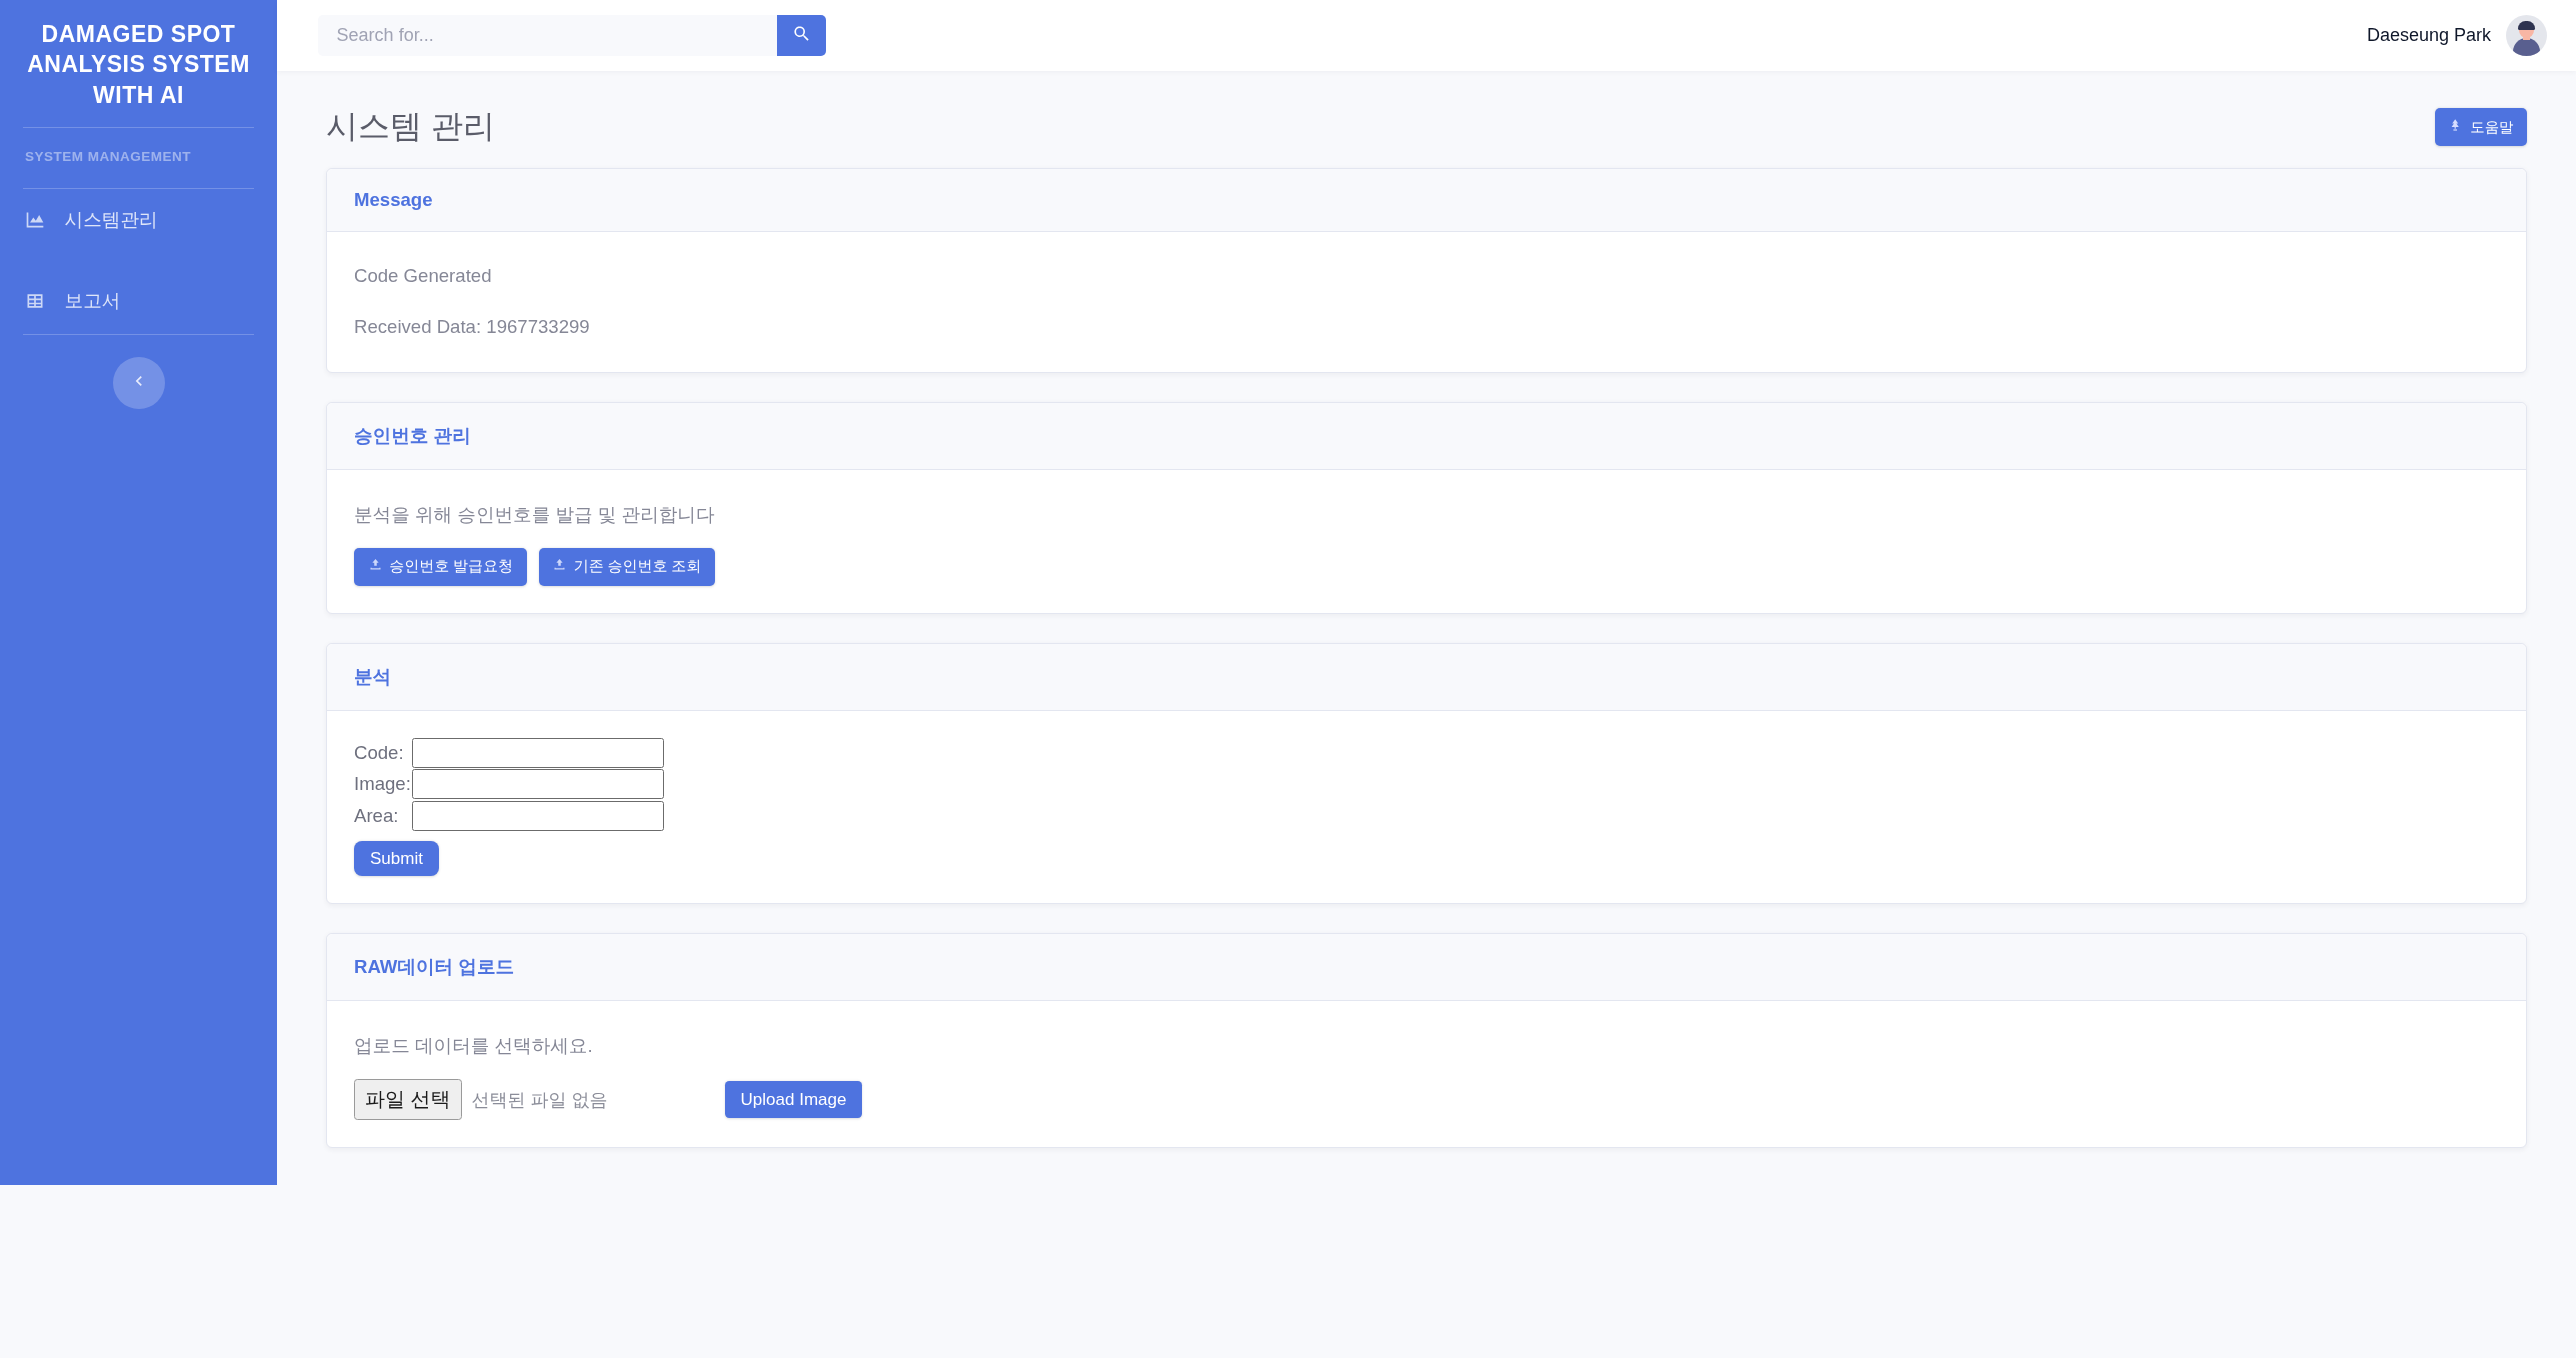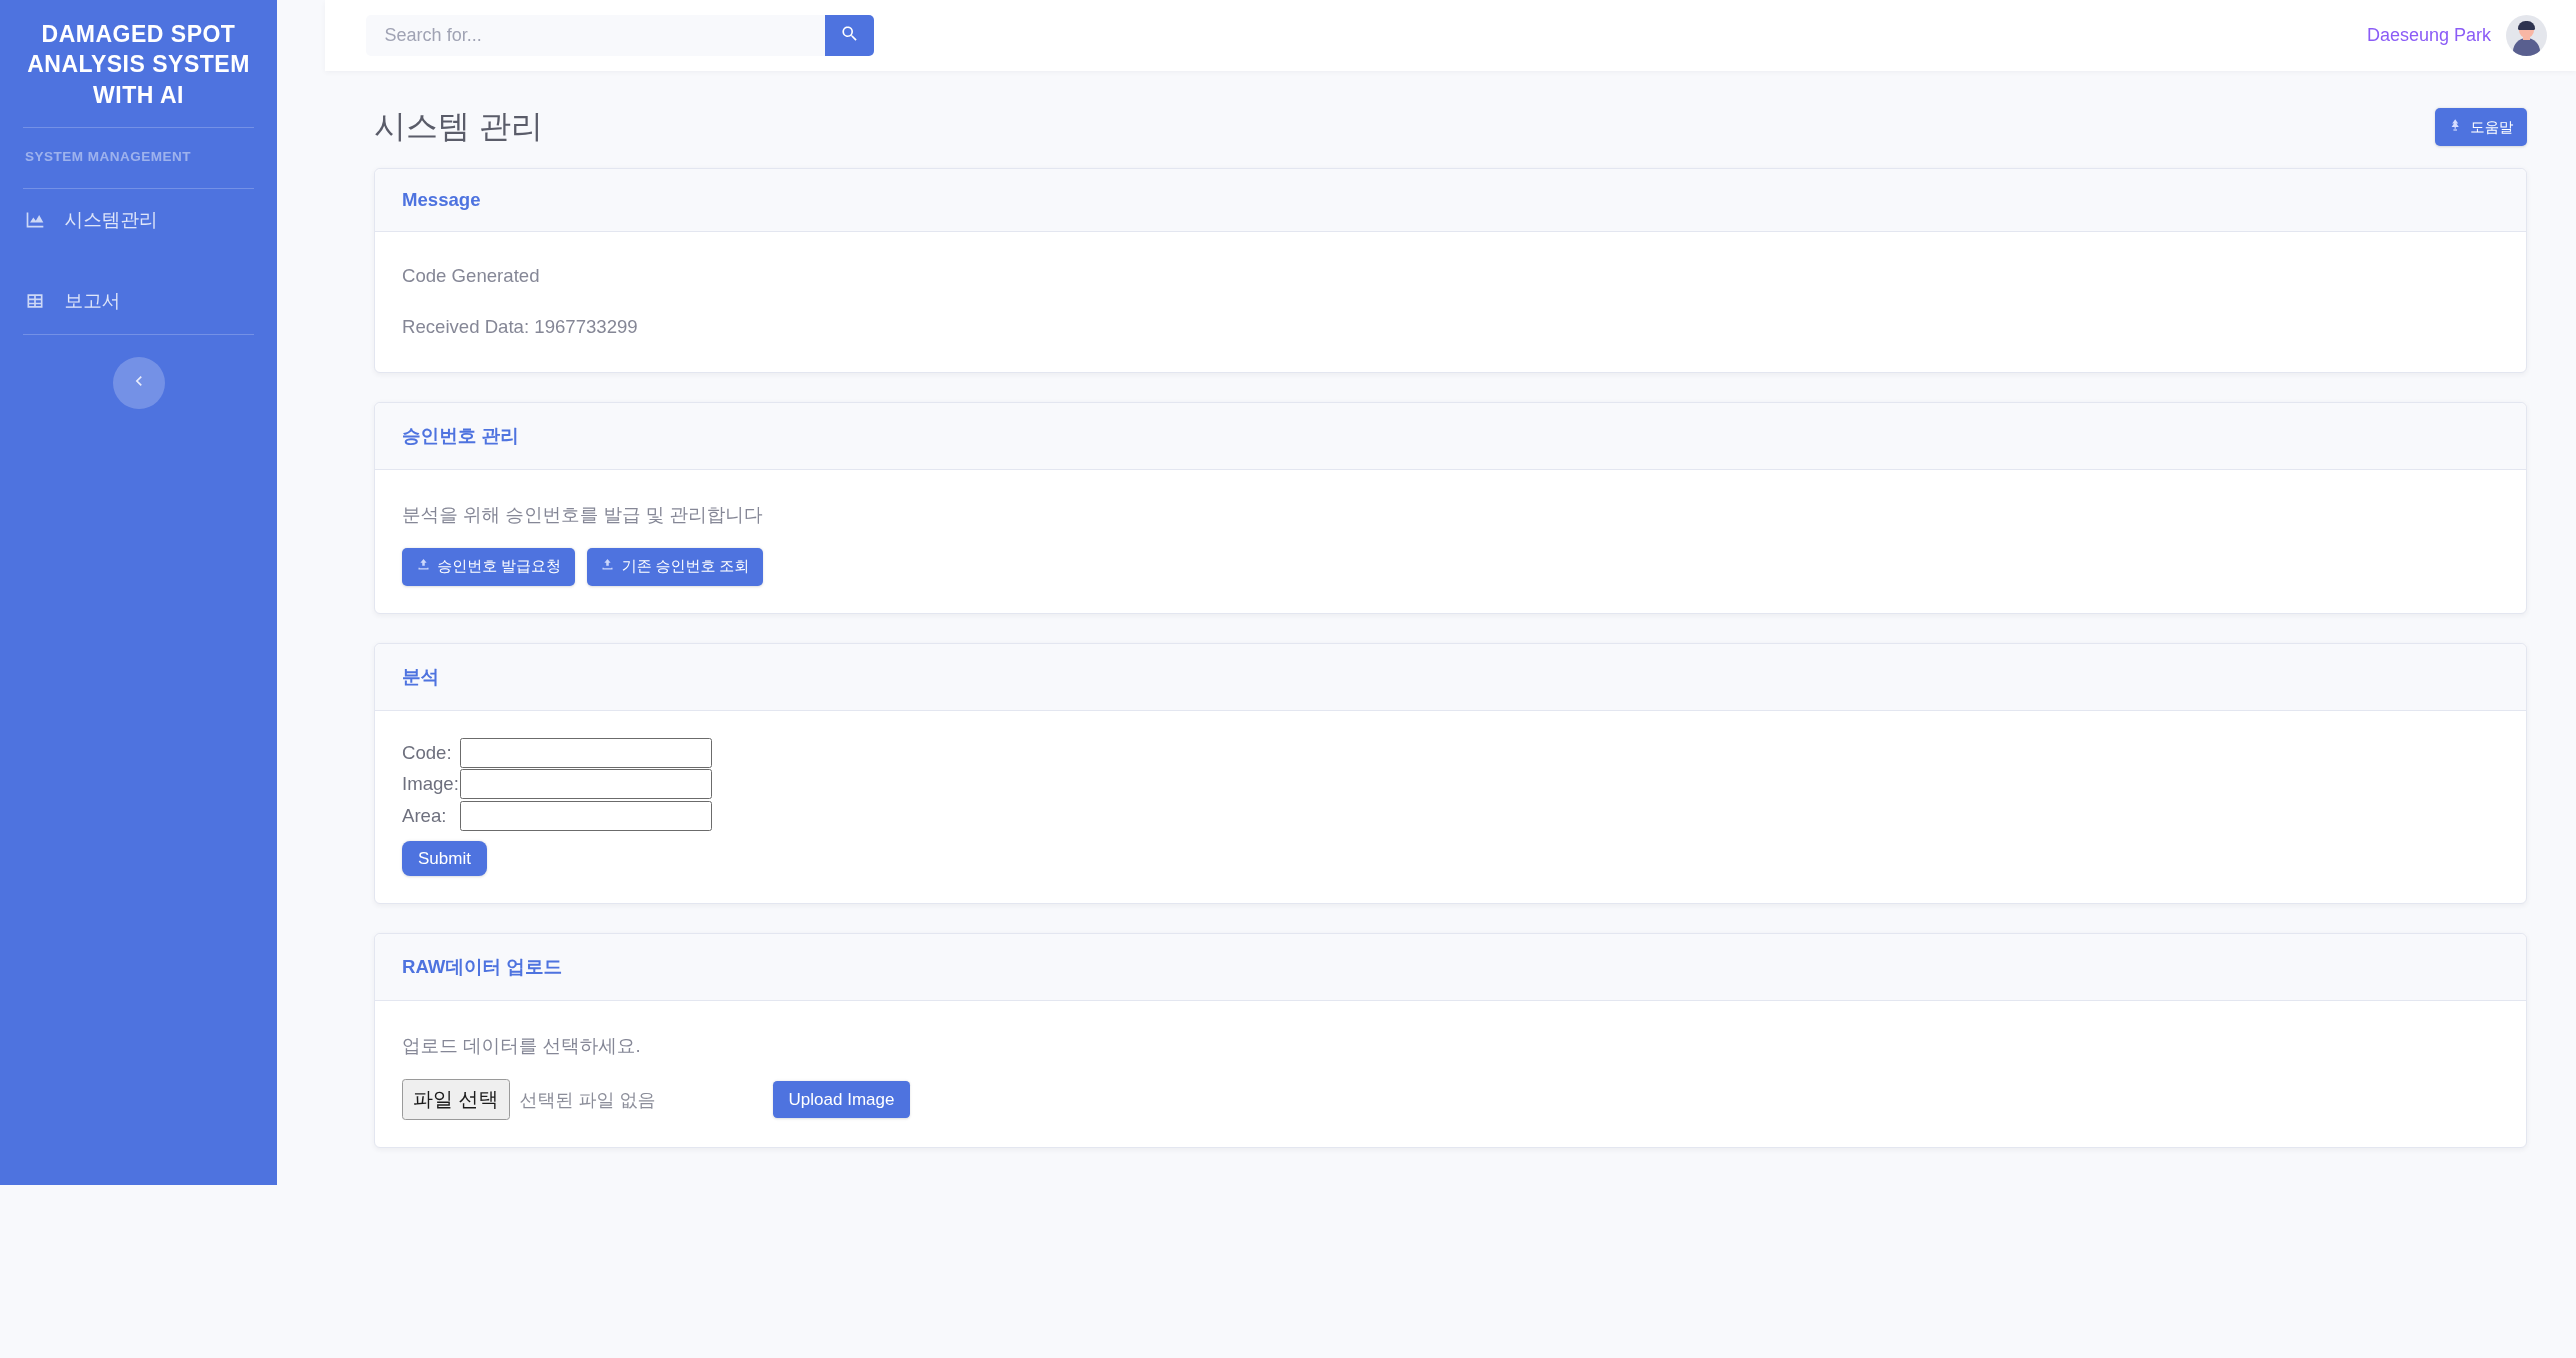--- a/index.html
+++ b/index.html
@@ -4,21 +4,21 @@
 <style>
   * { box-sizing: border-box; }
   html, body { margin: 0; padding: 0; }
   body {
     width: 2576px;
     height: 1359px;
     font-family: "Liberation Sans", sans-serif;
     background: #f8f9fc;
     overflow: hidden;
   }
-  .app { display: flex; width: 2576px; height: 1185px; gap: 48px; }
+  .app { display: flex; width: 2576px; height: 1185px; }
 
   
   .sidebar {
     width: 277px;
     min-width: 277px;
     background: #4e73df;
     color: #fff;
     display: flex;
     flex-direction: column;
     padding-top: 12px;
@@ -99,21 +99,21 @@
     width: 49px;
     border: none;
     background: #4e73df;
     border-radius: 0 5px 5px 0;
     cursor: pointer;
     display: flex; align-items: center; justify-content: center;
   }
   .search-btn svg { width: 19.5px; height: 19.5px; fill: #ffffff; }
   .topbar-spacer { flex: 1; }
   .user-box { display: flex; align-items: center; gap: 15px; cursor: pointer; }
-  .user-name { font-size: 18px; color: #8b5cf6; }
+  .user-name { font-size: 18px; color: #0f172a; }
   .avatar {
     width: 41px; height: 41px; border-radius: 50%;
     background: #e4e6ec; overflow: hidden; position: relative;
   }
   .avatar .head { position: absolute; left: 12.7px; top: 7.6px; width: 15px; height: 15px; border-radius: 50%; background: #f8b6a4; }
   .avatar .hair { position: absolute; left: 12px; top: 6px; width: 17px; height: 8.5px; border-radius: 8.5px 8.5px 1.7px 1.7px; background: #2e3350; }
   .avatar .neck { position: absolute; left: 17px; top: 18.6px; width: 6.8px; height: 6.8px; background: #f8b6a4; }
   .avatar .body { position: absolute; left: 6.8px; top: 23px; width: 27px; height: 20px; border-radius: 13.5px 13.5px 0 0; background: #595f8f; }
 
   .content { flex: 1; padding: 0 49px 0 32px; overflow: hidden; }

